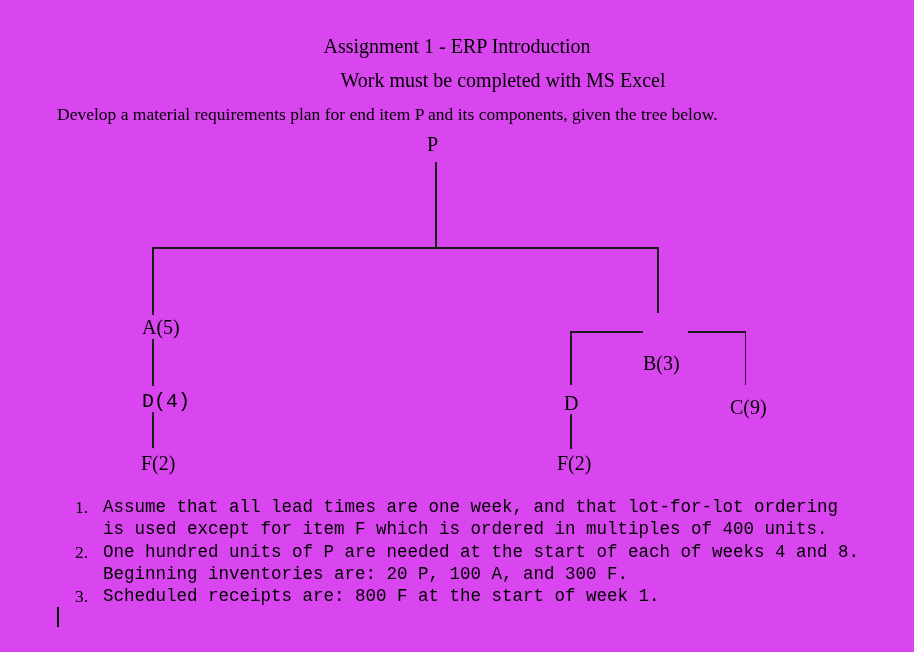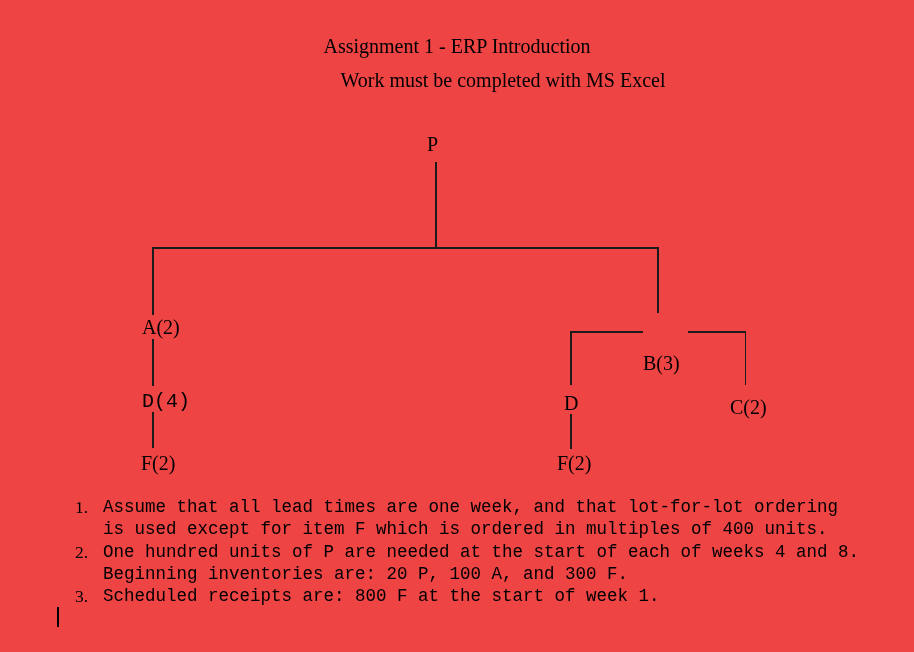--- a/index.html
+++ b/index.html
@@ -4,21 +4,21 @@
 <style>
   html, body {
     margin: 0;
     padding: 0;
     background: #ffffff;
   }
   #page {
     position: relative;
     width: 914px;
     height: 652px;
-    background: #ef4444;
+    background: #d946ef;
     font-family: "Liberation Serif", serif;
     color: #000000;
     overflow: hidden;
   }
   .title {
     position: absolute;
     left: 0;
     width: 914px;
     text-align: center;
     font-size: 20px;
@@ -76,30 +76,31 @@
   }
 </style>
 </head>
 <body>
 
 <div id="page">
 
   <div class="title" id="title-line1">Assignment 1 - ERP Introduction</div>
   <div class="title" id="title-line2">Work must be completed with MS Excel</div>
 
+  <div class="intro">Develop a material requirements plan for end item P and its components, given the tree below.</div>
 
   <div>
 
     <div class="node" style="left:427px; top:134px;">P</div>
-    <div class="node" style="left:142px; top:317px;">A(2)</div>
+    <div class="node" style="left:142px; top:317px;">A(5)</div>
     <div class="node" style="left:643px; top:315px;margin-top:38px;">B(3)</div>
     <div class="node" style="left:142px; top:392px;font-family:Liberation Mono, monospace;">D(4)</div>
     <div class="node" style="left:141px; top:453px;">F(2)</div>
     <div class="node" style="left:564px; top:393px;">D</div>
-    <div class="node" style="left:730px; top:397px;">C(2)</div>
+    <div class="node" style="left:730px; top:397px;">C(9)</div>
     <div class="node" style="left:557px; top:453px;">F(2)</div>
 
     <div class="vline" style="left:435px; top:162px; height:86px;"></div>
     <div class="hline" style="left:152px; top:247px; width:506px;"></div>
     <div class="vline" style="left:152px; top:247px; height:68px;"></div>
     <div class="vline" style="left:657px; top:247px; height:66px;"></div>
 
     <div class="vline" style="left:152px; top:339px; height:47px;"></div>
     <div class="vline" style="left:152px; top:412px; height:36px;"></div>
 

